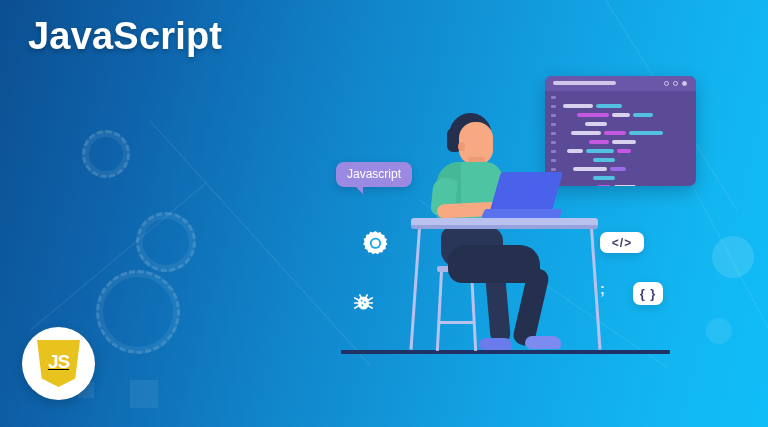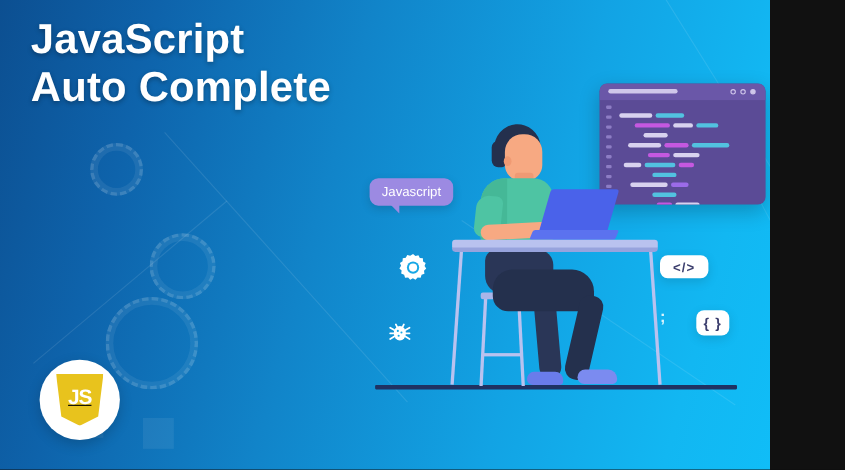--- a/index.html
+++ b/index.html
@@ -1,17 +1,17 @@
 <!DOCTYPE html>
 <html><head>
 <meta charset="utf-8">
 <style>
   html,body{margin:0;padding:0;background:#111;}
   #stage{
-    position:relative;width:700px;height:427px;overflow:hidden;
+    position:relative;width:768px;height:427px;overflow:hidden;
     font-family:"Liberation Sans",sans-serif;
     background:linear-gradient(105deg,#0c4f91 0%,#0e63ab 18%,#1184c9 42%,#12a3e4 68%,#12b7f2 88%,#10bdf7 100%);
   }
 
   
   .bgline{position:absolute;background:rgba(255,255,255,.10);transform-origin:0 0;height:1px;}
   .bgcircle{position:absolute;border-radius:50%;}
   .bggear{position:absolute;border-radius:50%;border:7px solid rgba(255,255,255,.07);}
   .bggear::before,.bggear::after{content:"";position:absolute;inset:-7px;border-radius:50%;
       border:3px dashed rgba(255,255,255,.07);}
@@ -97,21 +97,21 @@
   #thigh{position:absolute;left:448px;top:245px;width:92px;height:38px;background:#24304d;border-radius:18px 20px 10px 14px;}
   #hip{position:absolute;left:441px;top:227px;width:62px;height:40px;background:#2a3657;border-radius:10px 14px 14px 16px;}
   #shin1{position:absolute;left:520px;top:268px;width:22px;height:78px;background:#24304d;
       border-radius:10px;transform:rotate(13deg);}
   #shin2{position:absolute;left:488px;top:272px;width:20px;height:72px;background:#2a3657;
       border-radius:10px;transform:rotate(-5deg);}
   #shoe1{position:absolute;left:525px;top:336px;width:36px;height:13px;background:#7b8bf0;border-radius:7px 8px 4px 6px;}
   #shoe2{position:absolute;left:479px;top:338px;width:33px;height:12px;background:#6a7ceb;border-radius:7px 8px 4px 6px;}
 
   
-  #jslogo{position:absolute;left:36px;top:327px;width:73px;height:73px;background:#fff;border-radius:50%;
+  #jslogo{position:absolute;left:22px;top:327px;width:73px;height:73px;background:#fff;border-radius:50%;
       display:flex;align-items:center;justify-content:center;box-shadow:0 4px 12px rgba(0,0,0,.18);text-decoration:underline;}
   #jsshield{width:43px;height:47px;background:#e8c31d;position:relative;
       clip-path:polygon(0 0,100% 0,89% 82%,50% 100%,11% 82%);
       display:flex;align-items:center;justify-content:center;}
   #jsshield span{color:#fff;font-weight:bold;font-size:19px;letter-spacing:-1px;margin-top:-4px;}
 
   
   #url{position:absolute;right:20px;bottom:14px;color:#fff;font-weight:bold;font-size:15px;
       letter-spacing:.3px;text-shadow:0 1px 3px rgba(0,0,0,.18);}
 </style>
@@ -131,21 +131,20 @@
   <div class="bggear" style="left:82px;top:130px;width:34px;height:34px;"></div>
 
   <div class="bgcircle" style="left:712px;top:236px;width:42px;height:42px;background:rgba(255,255,255,.13);"></div>
   <div class="bgcircle" style="left:706px;top:318px;width:26px;height:26px;background:rgba(255,255,255,.09);"></div>
   <div class="bgsquare" style="left:52px;top:370px;width:22px;height:22px;"></div>
   <div class="bgsquare" style="left:78px;top:382px;width:16px;height:16px;"></div>
   <div class="bgsquare" style="left:130px;top:380px;width:28px;height:28px;"></div>
 
   <div id="title">
     <span>JavaScript</span>
-    <span class="l2">Auto Complete</span>
   </div>
 
   <div id="editor">
     <div class="titlebar">
       <div class="tb-bar"></div>
       <div class="dot d1"></div>
       <div class="dot d2"></div>
       <div class="dot d3"></div>
     </div>
     <div class="gutter" id="gutter">

